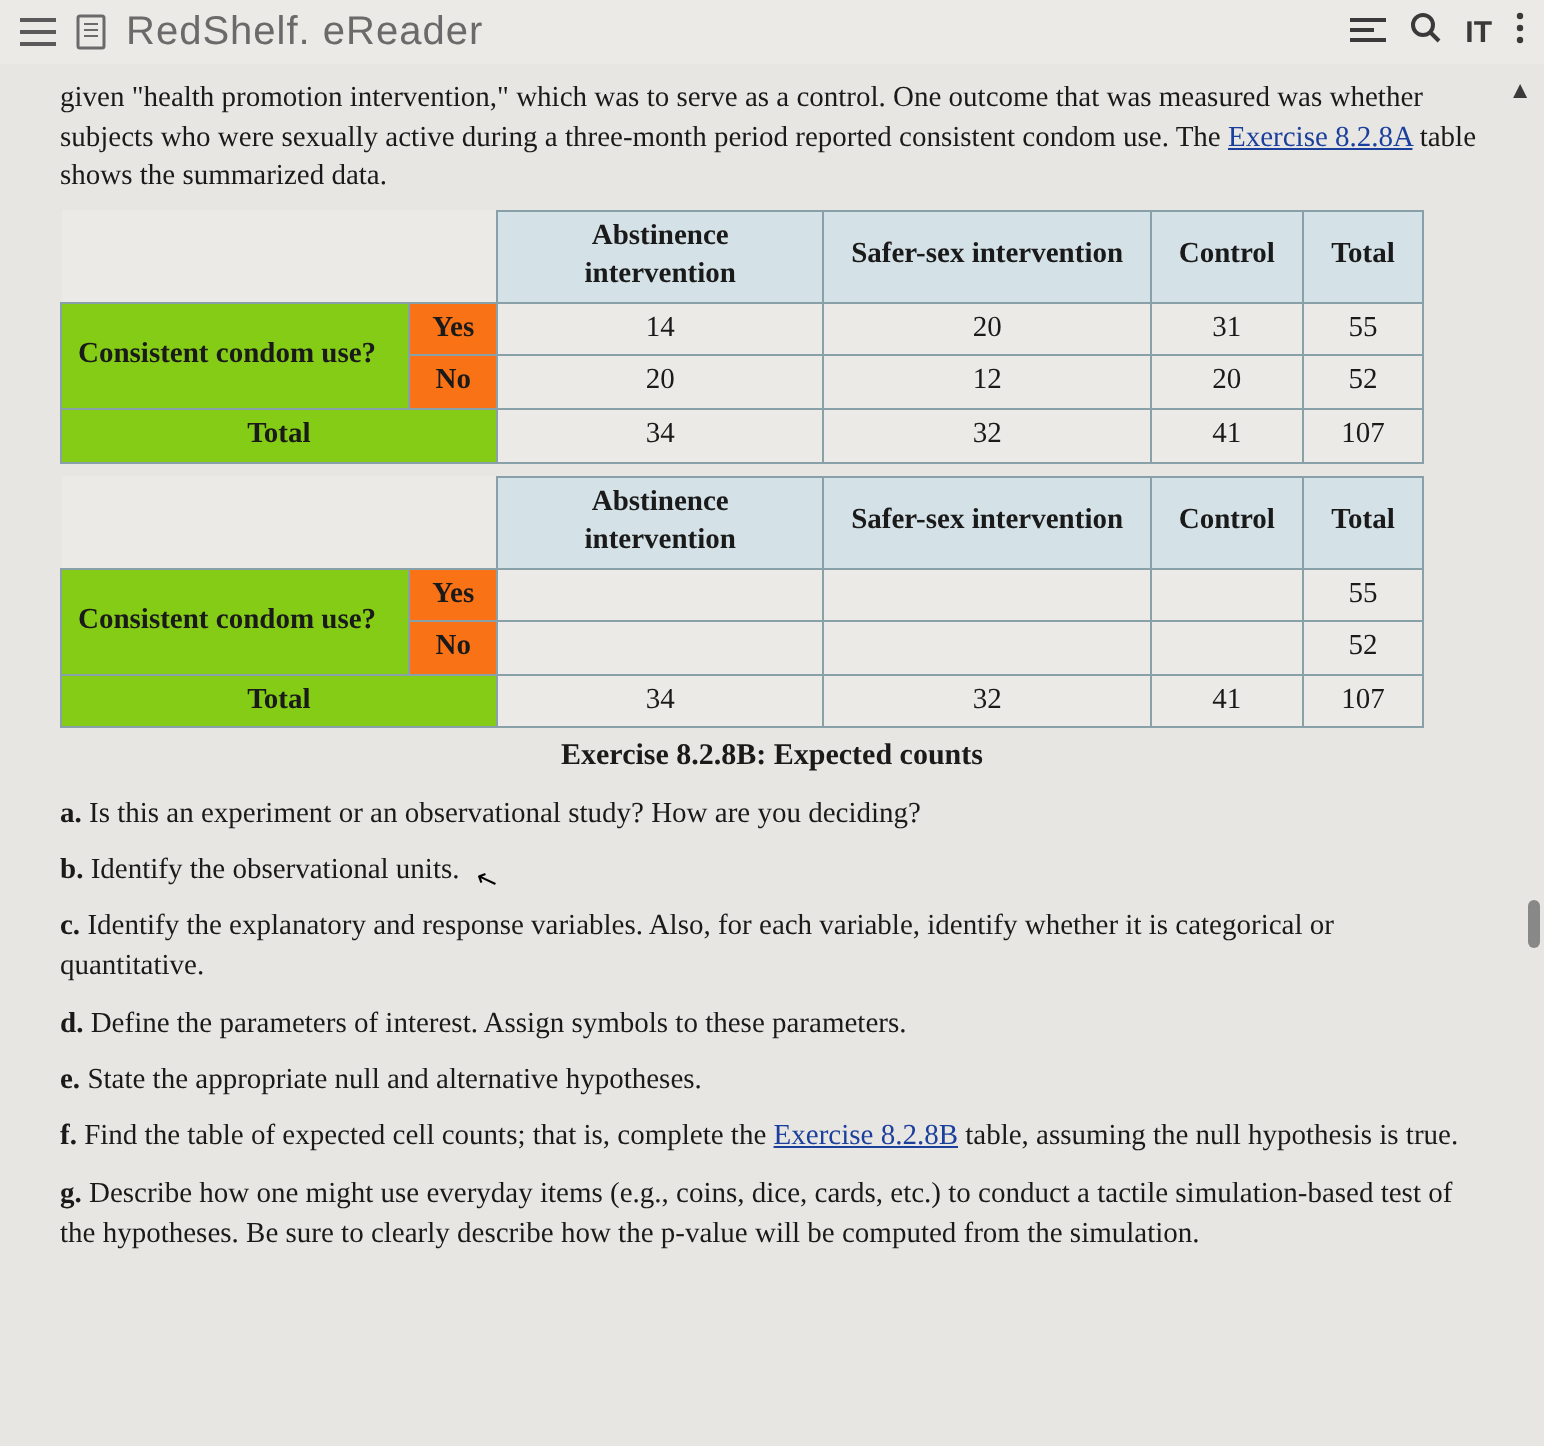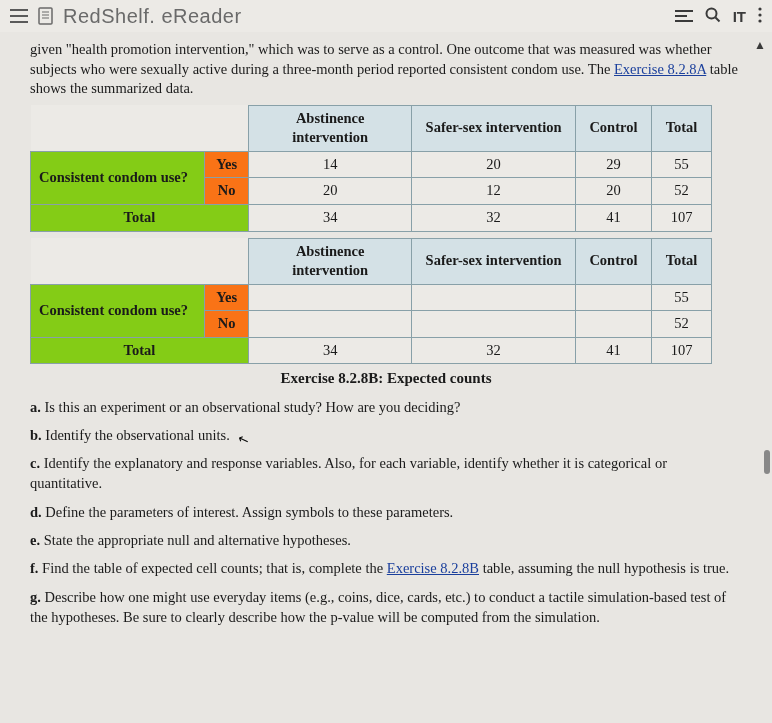--- a/index.html
+++ b/index.html
@@ -167,21 +167,21 @@
       <th class="col-ab">Abstinence intervention</th>
       <th class="col-ss">Safer-sex intervention</th>
       <th class="col-ctrl">Control</th>
       <th class="col-tot">Total</th>
     </tr>
     <tr>
       <td class="rowlabel" rowspan="2">Consistent condom use?</td>
       <td class="subrow">Yes</td>
       <td>14</td>
       <td>20</td>
-      <td>29</td>
+      <td>31</td>
       <td>55</td>
     </tr>
     <tr>
       <td class="subrow">No</td>
       <td>20</td>
       <td>12</td>
       <td>20</td>
       <td>52</td>
     </tr>
     <tr>

